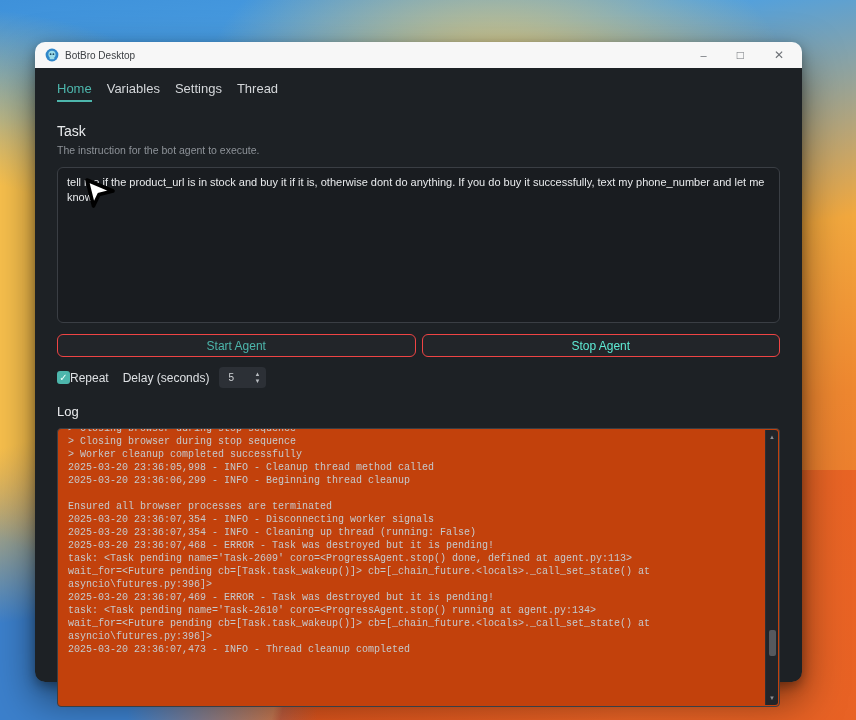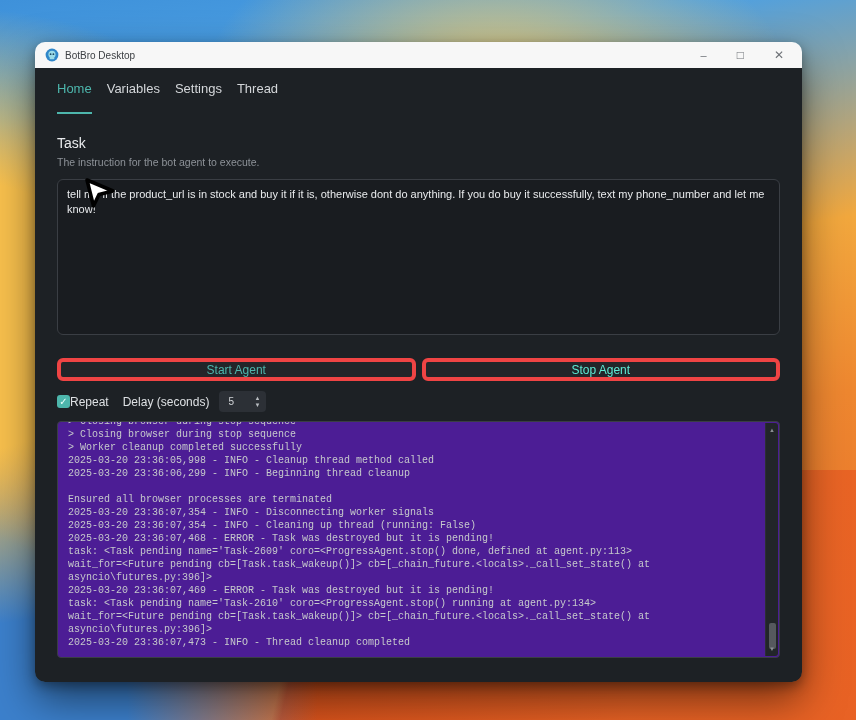--- a/index.html
+++ b/index.html
@@ -35,38 +35,38 @@
   .win-btn.close{ font-size:12px; }
 
   .win-body{
     position:absolute; left:0; top:26px; right:0; bottom:0;
     background:#1d2125; border-radius:0 0 10px 10px;
     padding:0 22px;
   }
 
   
   .tabbar{ display:flex; gap:15px; margin-top:13px; }
-  .tab{ font-size:13px; color:#d4d7da; padding-bottom:16px; border-bottom:2px solid transparent; }
+  .tab{ font-size:13px; color:#d4d7da; padding-bottom:4px; border-bottom:2px solid transparent; }
   .tab.active{ color:#4db6ac; border-bottom-color:#4db6ac; }
 
   
   .section-heading{ font-size:14px; color:#e9ebed; margin-top:21px; }
   .section-desc{ font-size:10.5px; color:#8d9298; margin-top:5px; }
   .task-input{
     display:block; width:100%; height:156px; margin-top:11px; resize:none;
     background:#191c20; border:1px solid #3a3e44; border-radius:6px;
     color:#e8eaec; font-family:"Liberation Sans", sans-serif; font-size:11px;
     padding:7px 9px; line-height:1.35; outline:none;
   }
 
   
   .btn-row{ display:flex; gap:6px; margin-top:11px; }
   .btn{
-    flex:1; height:23px; background:#222529; border:4px solid #ef4444; border-radius:6px;
-    display:flex; align-items:center; justify-content:center; font-size:12px;margin-top:12px;
+    flex:1; height:23px; background:#222529; border:1px solid #ef4444; border-radius:6px;
+    display:flex; align-items:center; justify-content:center; font-size:12px;
   }
   .btn-start{ color:#4db6ac; }
   .btn-stop{ color:#5eead4; }
 
   
   .repeat-row{ display:flex; align-items:center; margin-top:10px; height:21px; }
   .checkbox{
     width:13px; height:13px; background:#4db6ac; border-radius:3px;
     display:flex; align-items:center; justify-content:center;
     color:#eafffb; font-size:10px; line-height:1;
@@ -77,22 +77,22 @@
     margin-left:10px; width:47px; height:21px; background:#2c3036; border-radius:4px;
     display:flex; align-items:center; padding-left:9px; position:relative;
   }
   .spin-value{ font-size:10px; color:#d2d5d8; }
   .spin-arrows{ position:absolute; right:6px; top:1px; bottom:1px; display:flex; flex-direction:column; justify-content:center; gap:1px; }
   .spin-arrow{ font-size:6px; color:#b9bdc1; line-height:1; }
 
   
   .log-heading{ font-size:13px; color:#e9ebed; margin-top:16px; }
   .log-box{
-    position:relative; margin-top:9px; height:237px;
-    background:#4c1d95; border:1px solid #3a3e44; border-radius:4px;
+    position:relative; margin-top:9px; height:279px;
+    background:#c2410c; border:1px solid #3a3e44; border-radius:4px;
     overflow:hidden;
   }
   .log-content{
     position:absolute; left:10px; top:-7px; right:16px; bottom:0;
     font-family:"Liberation Mono", monospace; font-size:10px; line-height:13px;
     color:#c6c9cc; overflow:hidden;
   }
   .log-line{ white-space:pre; min-height:13px; }
 
   .scrollbar{
@@ -159,20 +159,21 @@
         <span class="delay-label">Delay (seconds)</span>
         <div class="spinbox">
           <span class="spin-value">5</span>
           <div class="spin-arrows">
             <span class="spin-arrow">▲</span>
             <span class="spin-arrow">▼</span>
           </div>
         </div>
       </div>
 
+      <div class="log-heading">Log</div>
       <div class="log-box">
         <div class="log-content">
             <div class="log-line">&gt; Closing browser during stop sequence</div>
             <div class="log-line">&gt; Closing browser during stop sequence</div>
             <div class="log-line">&gt; Worker cleanup completed successfully</div>
             <div class="log-line">2025-03-20 23:36:05,998 - INFO - Cleanup thread method called</div>
             <div class="log-line">2025-03-20 23:36:06,299 - INFO - Beginning thread cleanup</div>
             <div class="log-line"></div>
             <div class="log-line">Ensured all browser processes are terminated</div>
             <div class="log-line">2025-03-20 23:36:07,354 - INFO - Disconnecting worker signals</div>

